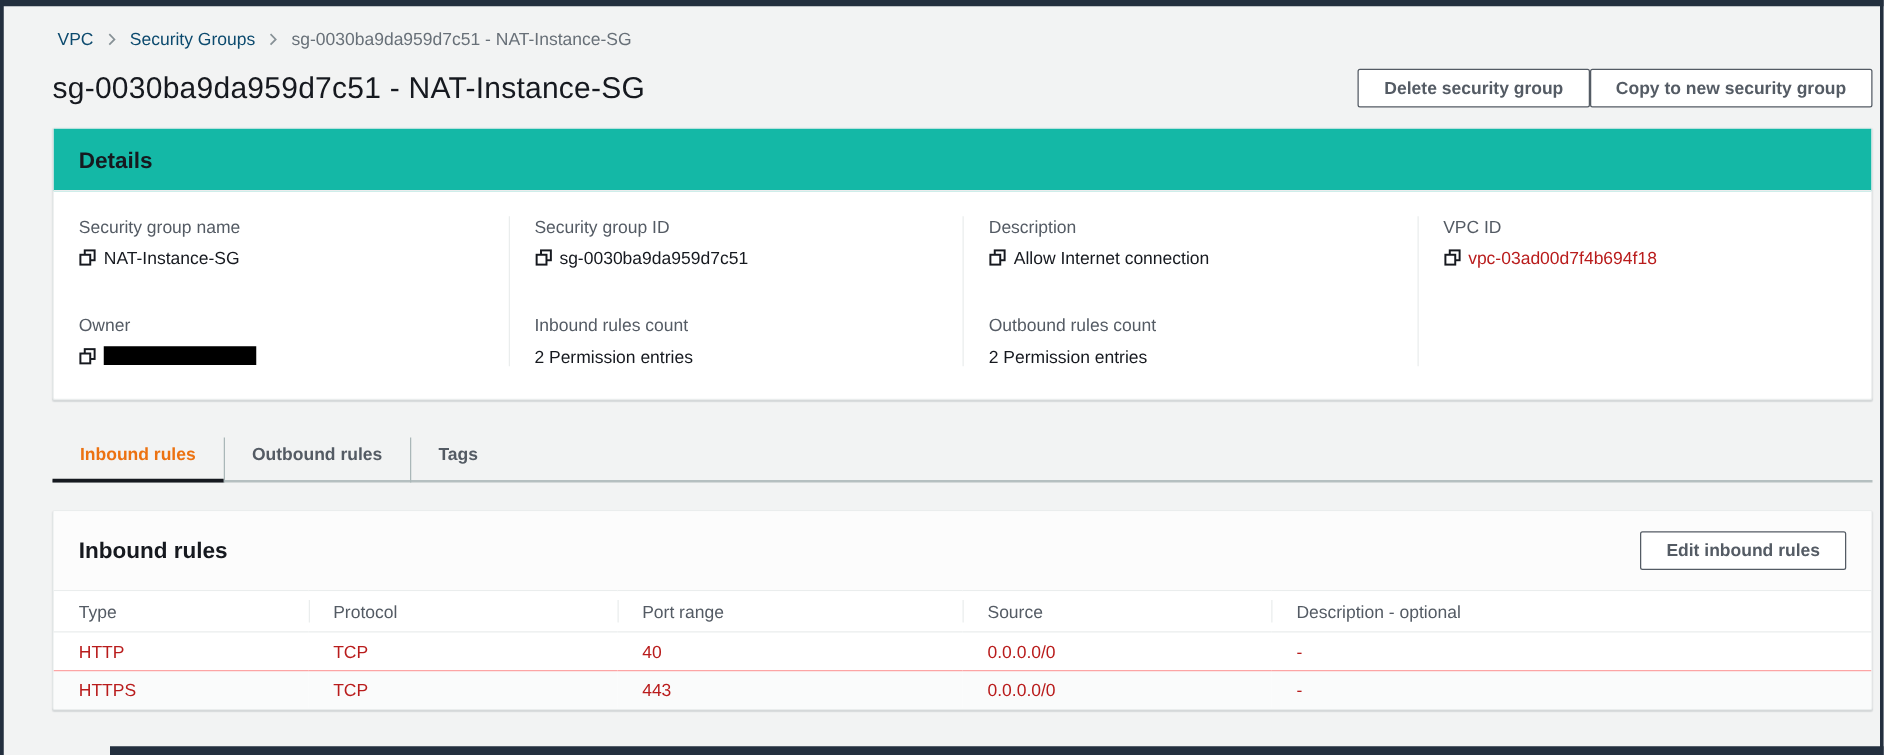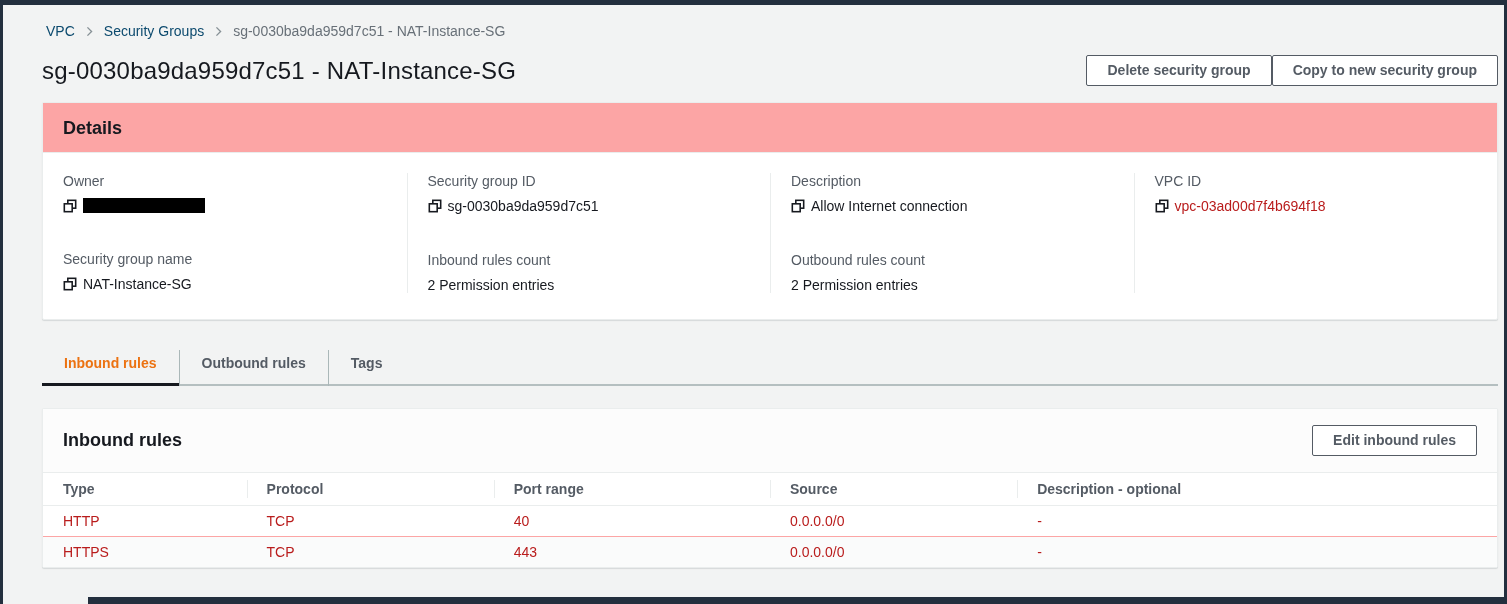--- a/index.html
+++ b/index.html
@@ -36,21 +36,21 @@
     padding: 6px 20px; height: 31px; line-height: 17px; cursor: pointer;
     font-family: "Liberation Sans", sans-serif;
   }
 
   
   .card {
     background: #fff; border: 1px solid #eaeded; border-radius: 2px;
     box-shadow: 0 1px 1px 0 rgba(0,28,36,0.12);
   }
   .details-card { margin-top: 16px; }
-  .card-header { padding: 15px 20px 13px 20px; border-bottom: 1px solid #eaeded; background: #fca5a5; }
+  .card-header { padding: 15px 20px 13px 20px; border-bottom: 1px solid #eaeded; background: #14b8a6; }
   .card-title { font-size: 18px; font-weight: bold; color: #16191f; }
 
   
   .details-grid { display: grid; grid-template-columns: 1fr 1fr 1fr 1fr; padding: 20px 0 26px 0; }
   .details-col { padding: 0 20px; }
   .details-col + .details-col { border-left: 1px solid #eaeded; }
   .field { margin-bottom: 38px; }
   .field:last-child { margin-bottom: 0; }
   .field-label { font-size: 14px; color: #545b64; margin-bottom: 9px; }
   .field-value { font-size: 14px; color: #16191f; display: flex; align-items: center; gap: 6px; }
@@ -63,21 +63,21 @@
   .tab { position: relative; padding: 5px 22px 12px 22px; font-size: 14px; font-weight: bold; color: #545b64; cursor: pointer; margin-bottom: -2px; }
   .tab.active { color: #ec7211; border-bottom: 3px solid #16191f; }
   .tab + .tab { border-left: 1px solid #aab7b8; }
 
   
   .rules-card { margin-top: 22px; }
   .rules-header { display: flex; justify-content: space-between; align-items: center; padding: 16px 20px; background: #fcfcfc; }
 
   table { width: 100%; border-collapse: collapse; font-size: 14px; }
   thead th {
-    text-align: left; font-weight: bold; color: #545b64;
+    text-align: left; font-weight: normal; color: #545b64;
     padding: 8px 20px; border-top: 1px solid #eaeded; border-bottom: 1px solid #eaeded;
     position: relative; background: #fff; margin-top: 12px;
   }
   thead th + th::before {
     content: ""; position: absolute; left: 0; top: 7px; bottom: 7px; width: 1px; background: #eaeded;
   }
   tbody td { padding: 7px 20px; color: #b91c1c; background: #fff; }
   tbody tr + tr td { border-top: 1px solid #fca5a5; background: #fafbfb; }
   .col-type { width: 14%; } .col-protocol { width: 17%; } .col-port { width: 19%; }
   .col-source { width: 17%; } .col-desc { width: 33%; }
@@ -117,41 +117,41 @@
   </div>
 
   <section class="card details-card">
     <div class="card-header">
       <span class="card-title">Details</span>
     </div>
     <div class="details-grid">
 
       <div class="details-col">
         <div class="field">
+          <div class="field-label">Security group name</div>
+          <div class="field-value">
+            <button class="copy-btn">
+              <svg viewBox="0 0 16 16" width="14" height="14">
+                  <rect x="5.5" y="1.5" width="9" height="9" fill="none" stroke="#16191f" stroke-width="1.8"></rect>
+                  <rect x="1.5" y="5.5" width="9" height="9" fill="#fff" stroke="#16191f" stroke-width="1.8"></rect>
+                </svg>
+            </button>
+            <span>NAT-Instance-SG</span>
+          </div>
+        </div>
+        <div class="field">
           <div class="field-label">Owner</div>
           <div class="field-value">
             <button class="copy-btn">
               <svg viewBox="0 0 16 16" width="14" height="14">
                   <rect x="5.5" y="1.5" width="9" height="9" fill="none" stroke="#16191f" stroke-width="1.8"></rect>
                   <rect x="1.5" y="5.5" width="9" height="9" fill="#fff" stroke="#16191f" stroke-width="1.8"></rect>
                 </svg>
             </button>
             <span class="redacted"></span>
-          </div>
-        </div>
-        <div class="field">
-          <div class="field-label">Security group name</div>
-          <div class="field-value">
-            <button class="copy-btn">
-              <svg viewBox="0 0 16 16" width="14" height="14">
-                  <rect x="5.5" y="1.5" width="9" height="9" fill="none" stroke="#16191f" stroke-width="1.8"></rect>
-                  <rect x="1.5" y="5.5" width="9" height="9" fill="#fff" stroke="#16191f" stroke-width="1.8"></rect>
-                </svg>
-            </button>
-            <span>NAT-Instance-SG</span>
           </div>
         </div>
       </div>
 
       <div class="details-col">
         <div class="field">
           <div class="field-label">Security group ID</div>
           <div class="field-value">
             <button class="copy-btn">
               <svg viewBox="0 0 16 16" width="14" height="14">

